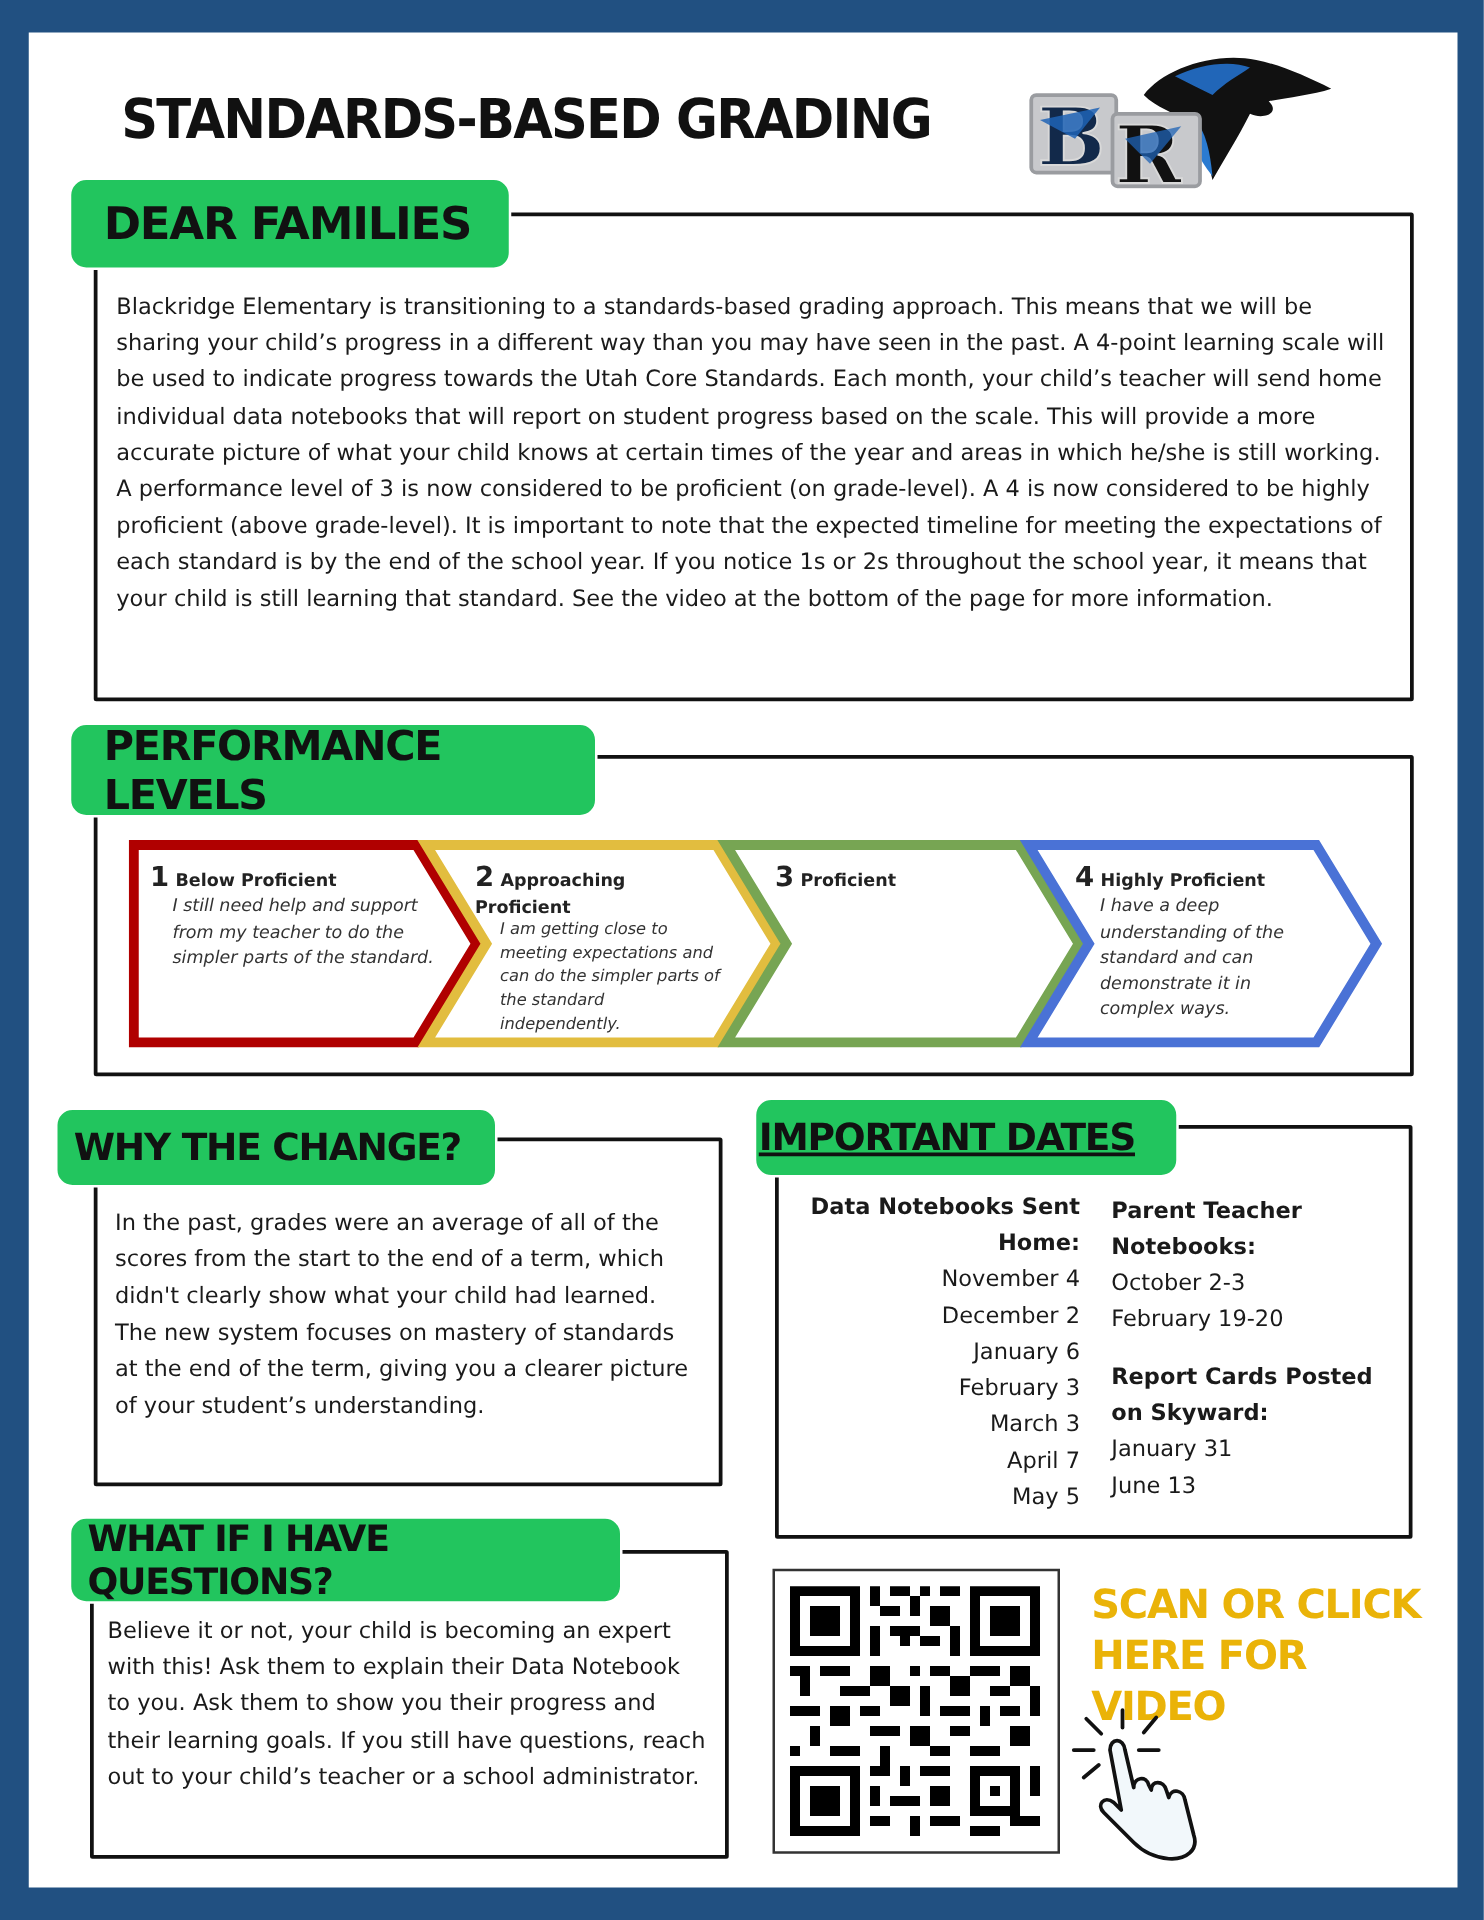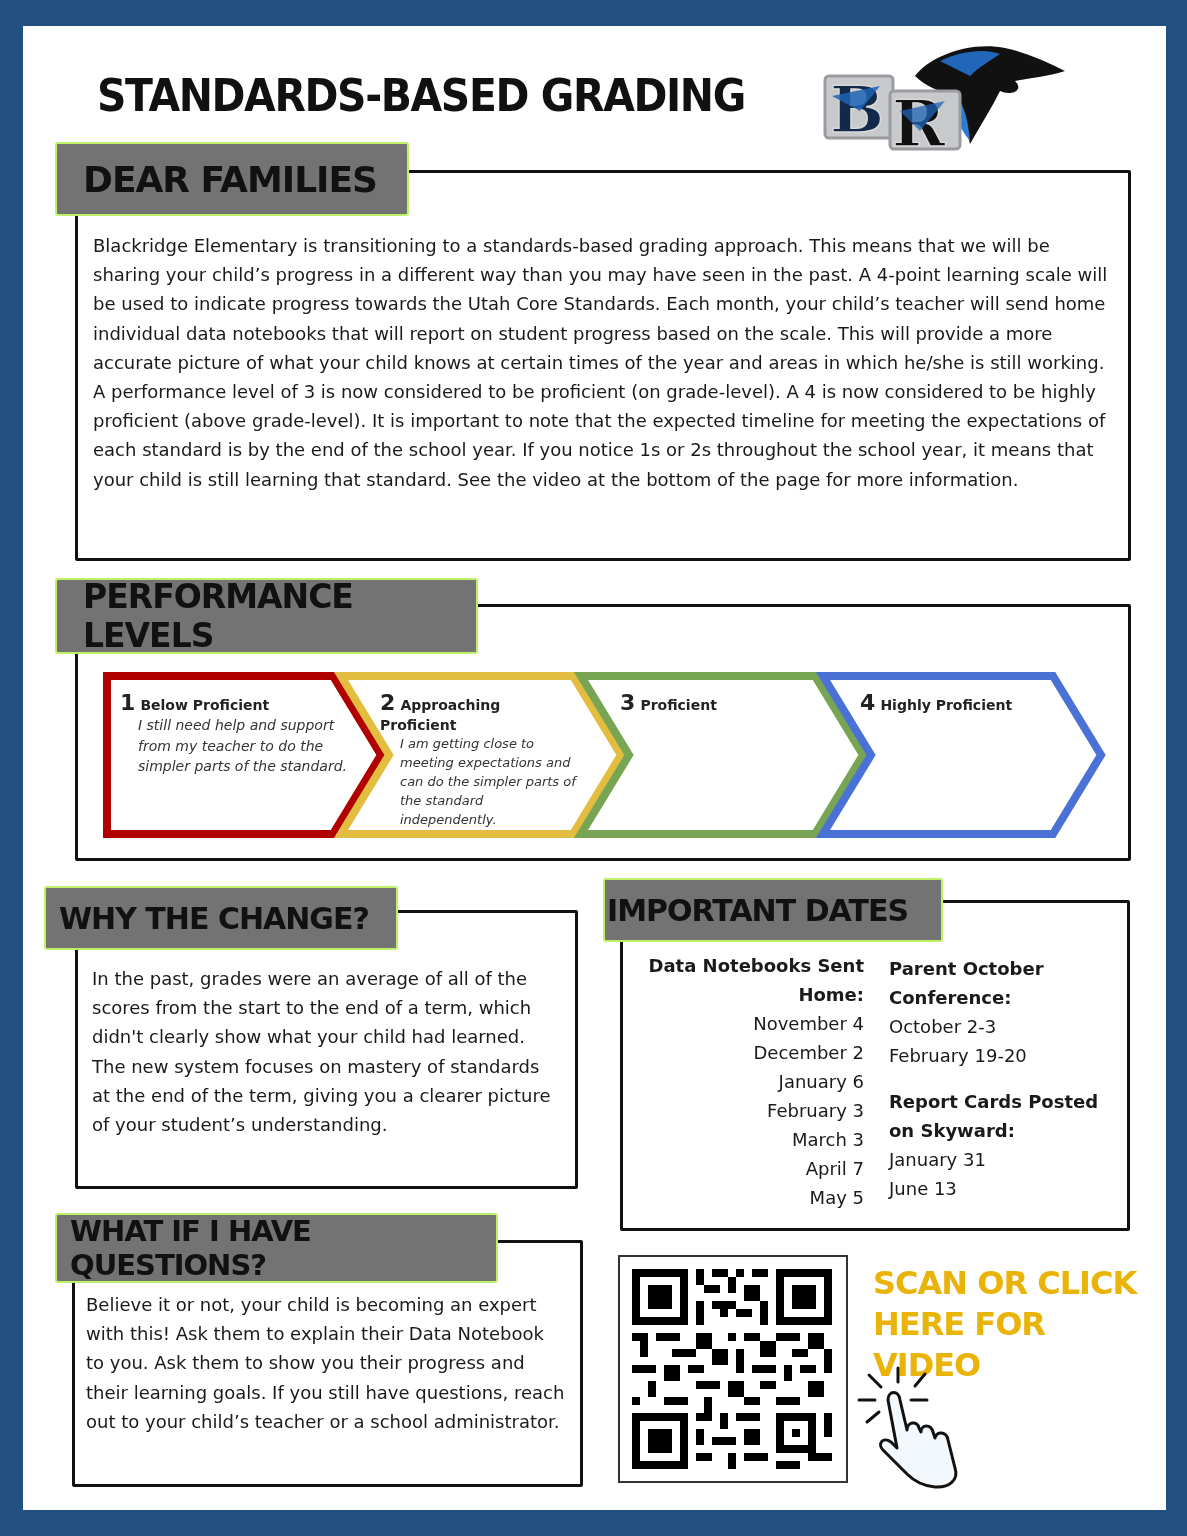--- a/index.html
+++ b/index.html
@@ -5,21 +5,21 @@
     * { box-sizing: border-box; margin: 0; padding: 0; }
     html, body { width: 1187px; height: 1536px; overflow: hidden; }
     body { background: #215081; position: relative; font-family: "Liberation Sans", sans-serif; color: #111; }
     .page { position: absolute; left: 23px; top: 26px; width: 1143px; height: 1484px; background: #fff; }
 
     .title { position: absolute; left: 97px; top: 70px; font-family: "DejaVu Sans", sans-serif; font-weight: bold; font-size: 44px; letter-spacing: -1.5px; color: #111; transform: scaleX(0.93); transform-origin: left center; }
 
     .logo { position: absolute; left: 820px; top: 36px; width: 250px; height: 115px; }
 
     .box { position: absolute; border: 3px solid #111; background: #fff; border-radius: 2px; }
-    .tab { position: absolute; background: #737373; border: 2px solid #bef264; border-radius: 3px; font-family: "DejaVu Sans", sans-serif; font-weight: bold; color: #111; display: flex; align-items: center; letter-spacing: -1px; }
+    .tab { position: absolute; background: #22c55e; border: 2px solid #ffffff; border-radius: 14px; font-family: "DejaVu Sans", sans-serif; font-weight: bold; color: #111; display: flex; align-items: center; letter-spacing: -1px; }
 
     .body-text { position: absolute; font-family: "DejaVu Sans", sans-serif; font-size: 18px; line-height: 29.2px; color: #1a1a1a; }
     .body-text b { font-weight: normal; }
 
     .levels { position: absolute; left: 103px; top: 672px; width: 1004px; height: 166px; }
     .lvl-text { position: absolute; font-family: "DejaVu Sans", sans-serif; color: #222; }
     .lvl-num { font-size: 22px; font-weight: bold; }
     .lvl-name { font-size: 14px; font-weight: bold; }
     .lvl-desc { font-style: italic; font-size: 14px; line-height: 20.5px; color: #333; }
 
@@ -75,44 +75,45 @@
 </div>
 <div class="lvl-text" style="left:380px; top:690px; width:200px;">
   <div><span class="lvl-num">2</span> <span class="lvl-name">Approaching Proficient</span></div>
   <div class="lvl-desc" style="padding-left:20px; font-size:13px; line-height:19px;">I am getting close to meeting expectations and can do the simpler parts of the standard independently.</div>
 </div>
 <div class="lvl-text" style="left:620px; top:690px; width:210px;">
   <div><span class="lvl-num">3</span> <span class="lvl-name">Proficient</span></div>
 </div>
 <div class="lvl-text" style="left:860px; top:690px; width:200px;">
   <div><span class="lvl-num">4</span> <span class="lvl-name">Highly Proficient</span></div>
+  <div class="lvl-desc" style="padding-left:20px; width:185px;">I have a deep understanding of the standard and can demonstrate it in complex ways.</div>
 </div>
 
 <div class="box" style="left:75px; top:910px; width:503px; height:279px;"></div>
 <div class="tab" style="left:44px; top:886px; width:354px; height:64px; padding-left:13px; font-size:30px;">
   <span>WHY THE CHANGE?</span>
 </div>
 <div class="body-text" style="left:92px; top:964px; width:470px;">In the past, grades were an average of all of the scores from the start to the end of a term, which didn't clearly show what your child had learned. The new system focuses on mastery of standards at the end of the term, giving you a clearer picture of your student’s understanding.</div>
 
 <div class="box" style="left:620px; top:900px; width:510px; height:331px;"></div>
-<div class="tab" style="left:603px; top:878px; width:340px; height:64px; padding-left:2px; font-size:30px;">
+<div class="tab" style="left:603px; top:878px; width:340px; height:64px; padding-left:2px; font-size:30px;text-decoration:underline;">
   <span>IMPORTANT DATES</span>
 </div>
 <div class="dates-col" style="left:634px; top:951px; width:230px;text-align:right;">
   <div class="hdr">Data Notebooks Sent Home:</div>
   <div>November 4</div>
   <div>December 2</div>
   <div>January 6</div>
   <div>February 3</div>
   <div>March 3</div>
   <div>April 7</div>
   <div>May 5</div>
 </div>
 <div class="dates-col" style="left:889px; top:954px; width:170px;">
-  <div class="hdr">Parent October Conference:</div>
+  <div class="hdr">Parent Teacher Notebooks:</div>
   <div>October 2-3</div>
   <div>February 19-20</div>
 </div>
 <div class="dates-col" style="left:889px; top:1087px; width:230px;">
   <div class="hdr">Report Cards Posted on Skyward:</div>
   <div>January 31</div>
   <div>June 13</div>
 </div>
 
 <div class="box" style="left:72px; top:1240px; width:511px; height:247px;"></div>

